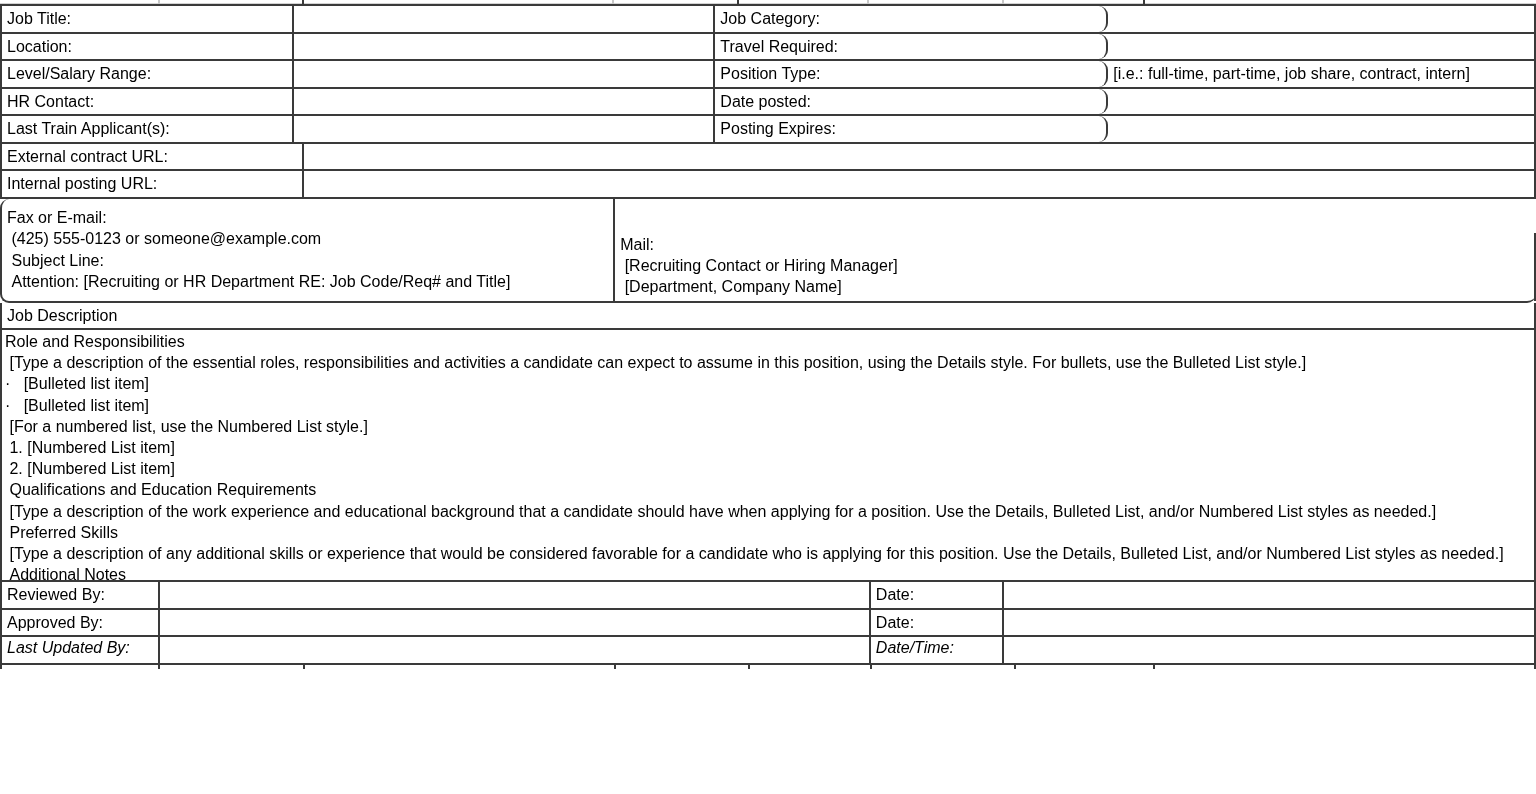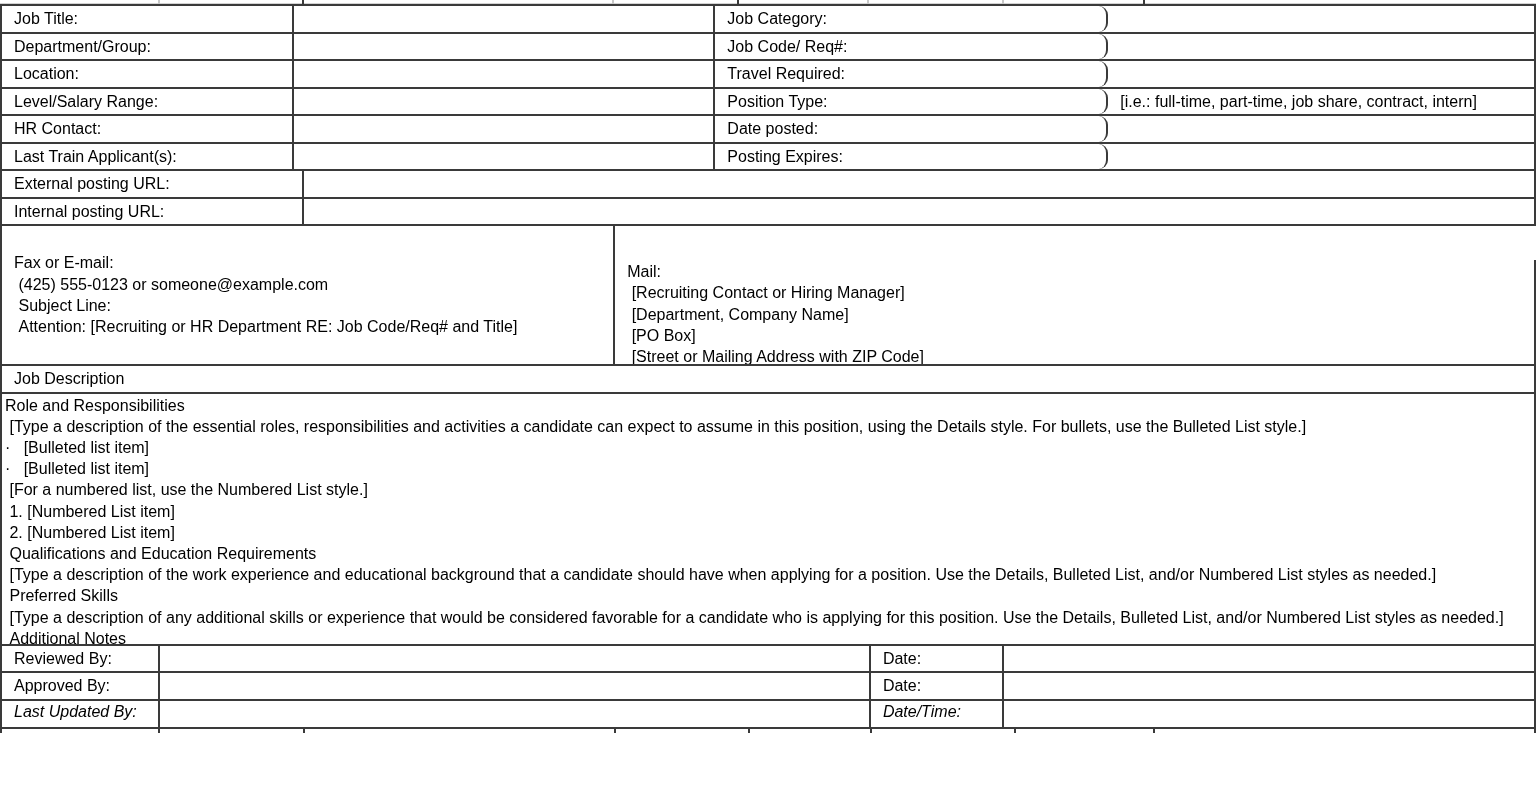--- a/index.html
+++ b/index.html
@@ -11,35 +11,35 @@
   }
   .doc { width: 1536px; position: relative; }
 
   
   .sliver { height: 4px; position: relative; border-bottom: 1px solid #d2d2d2; background: #fff; }
   .tick { position: absolute; top: 0; width: 2px; height: 4px; background: #c8c8c8; }
   .tick.dark { background: #3a3a3a; }
 
   .trow { display: flex; border-bottom: 2px solid #3a3a3a; border-left: 2px solid #3a3a3a; }
   .tableA { border-top: 2px solid #3a3a3a; }
-  .trow .cell { border-right: 2px solid #3a3a3a; padding-left: 12px; overflow: hidden; white-space: nowrap; }
+  .trow .cell { border-right: 2px solid #3a3a3a; padding-left: 5px; overflow: hidden; white-space: nowrap; }
   .h275 { height: 27.5px; }
   .h275 .cell { line-height: 25px; }
   .h24 { height: 28px; font-style: italic; }
   .h24 .cell { line-height: 21px; }
 
   
   .a1 { width: 302px; } .a2 { width: 435px; } .a3 { width: 406px; border-radius: 9px; } .a4 { width: 442px; }
   
   .b1 { width: 302px; } .b2 { width: 1234px; }
   
   .full { width: 1536px; }
   
   .d1 { width: 614px; } .d2 { width: 922px; }
-  .contact-row { height: 140px; }
+  .contact-row { height: 104px; border-radius: 9px; }
   .contact-row .cell { white-space: pre-wrap; line-height: 21.3px; }
   .fax-cell { display: flex; align-items: center; }
   .mail-cell { padding-top: 1px; margin-top: 34px; }
 
   
   .jd-body {
     height: 252px; border-bottom: 2px solid #3a3a3a;
     border-left: 2px solid #3a3a3a; border-right: 2px solid #3a3a3a;
     padding: 1px 4px 12px 3px;
     white-space: pre-wrap; line-height: 21.2px; overflow: hidden;
@@ -68,26 +68,20 @@
   </div>
 
   <div class="tableA">
     <div class="trow h275">
       <div class="cell a1">Job Title:</div>
       <div class="cell a2"></div>
       <div class="cell a3">Job Category:</div>
       <div class="cell a4"></div>
     </div>
     <div class="trow h275">
-      <div class="cell a1">Department/Group:</div>
-      <div class="cell a2"></div>
-      <div class="cell a3">Job Code/ Req#:</div>
-      <div class="cell a4"></div>
-    </div>
-    <div class="trow h275">
       <div class="cell a1">Location:</div>
       <div class="cell a2"></div>
       <div class="cell a3">Travel Required:</div>
       <div class="cell a4"></div>
     </div>
     <div class="trow h275">
       <div class="cell a1">Level/Salary Range:</div>
       <div class="cell a2"></div>
       <div class="cell a3">Position Type:</div>
       <div class="cell a4">[i.e.: full-time, part-time, job share, contract, intern]</div>
@@ -101,21 +95,21 @@
     <div class="trow h275">
       <div class="cell a1">Last Train Applicant(s):</div>
       <div class="cell a2"></div>
       <div class="cell a3">Posting Expires:</div>
       <div class="cell a4"></div>
     </div>
   </div>
 
   <div>
     <div class="trow h275">
-      <div class="cell b1">External posting URL:</div>
+      <div class="cell b1">External contract URL:</div>
       <div class="cell b2"></div>
     </div>
     <div class="trow h275">
       <div class="cell b1">Internal posting URL:</div>
       <div class="cell b2"></div>
     </div>
   </div>
 
 
   <div class="trow contact-row">

